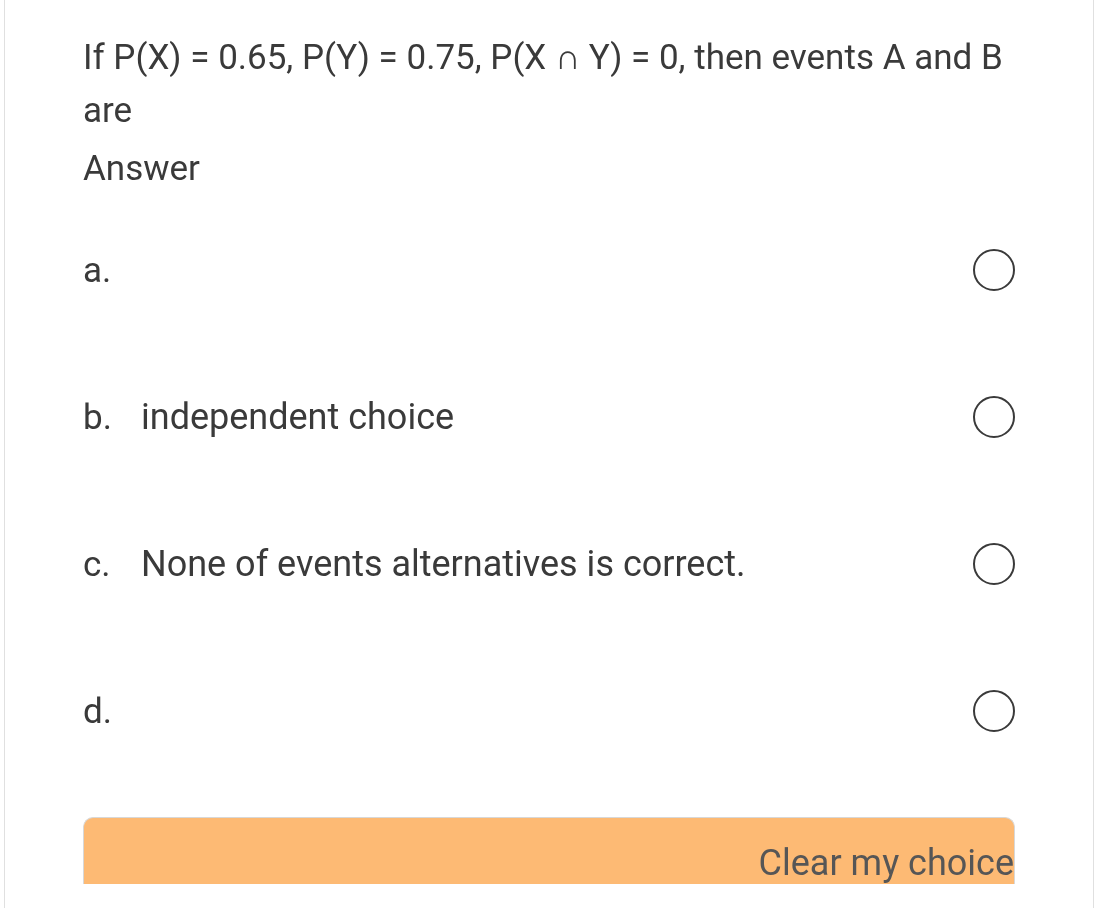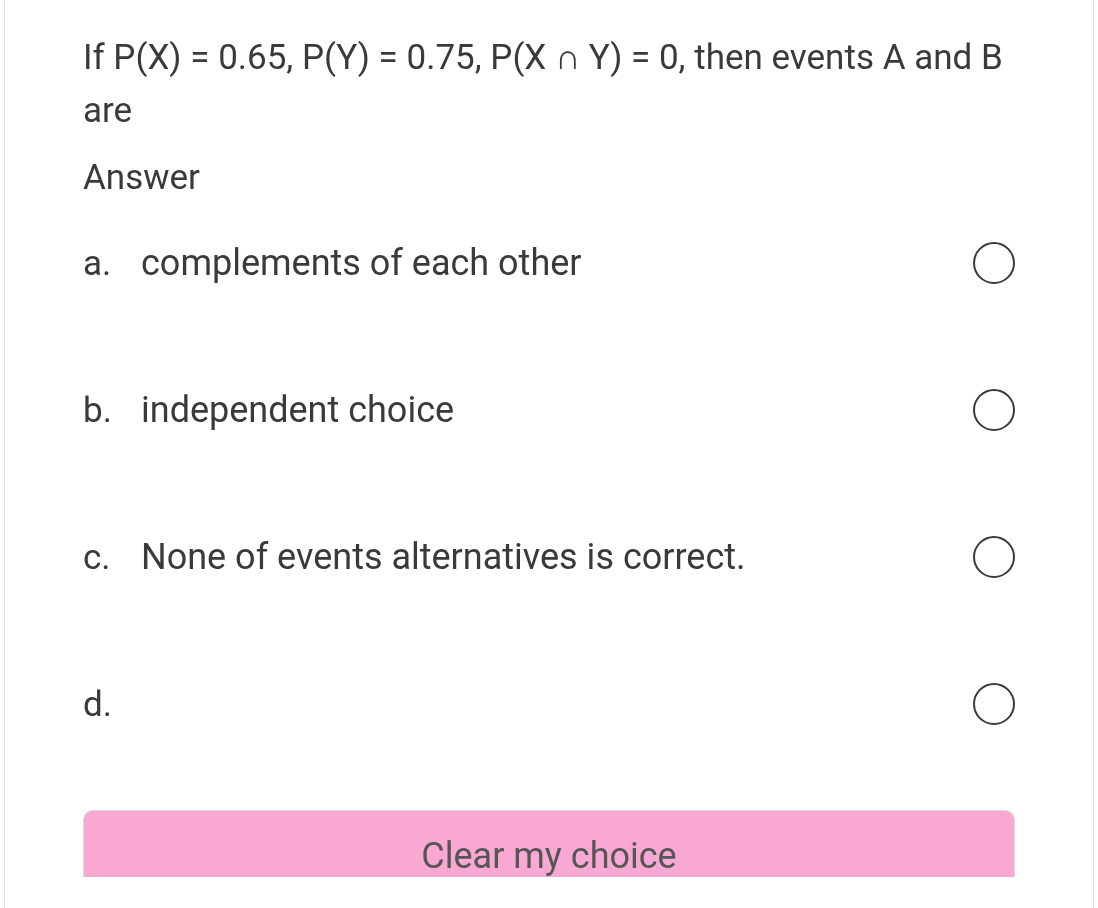--- a/index.html
+++ b/index.html
@@ -21,27 +21,27 @@
       border-right: 1px solid #e0e0e0;
       height: 100%;
       padding: 32px 78px 0 78px;
       margin: 0 4px;
     }
     
     .question-text {
       font-size: 35px;
       color: #3a3a3a;
       line-height: 1.5;
-      margin-bottom: 20px;
+      margin-bottom: 11px;
     }
     
     .answer-label {
       font-size: 35px;
       color: #3a3a3a;
-      margin-bottom: 44px;
+      margin-bottom: 60px;
     }
     
     .options-group {
       display: flex;
       flex-direction: column;
       gap: 105px;
     }
     
     .option-row {
       display: flex;
@@ -78,42 +78,41 @@
     .clear-button-wrapper {
       margin-top: 85px;
     }
     
     .clear-button {
       width: 100%;
       padding: 24px 0 0 0;
       border: 1px solid #d8d8d8;
       border-bottom: none;
       border-radius: 10px 10px 0 0;
-      background: #f9a8d4;
+      background: #fdba74;
       font-size: 36px;
       color: #565656;
-      text-align: center;
+      text-align: right;
       cursor: pointer;
       font-family: inherit;
     }
   </style>
 </head>
 <body>
 
 <div class="question-container">
 
   <div class="question-text">If P(X) = 0.65, P(Y) = 0.75, P(X ∩ Y) = 0, then events A and B are</div>
   <div class="answer-label">Answer</div>
 
   <div class="options-group">
 
     <label class="option-row">
       <span class="option-content">
         <span class="option-letter">a.</span>
-        <span class="option-text">complements of each other</span>
       </span>
       <span class="radio-circle"></span>
     </label>
 
     <label class="option-row">
       <span class="option-content">
         <span class="option-letter">b.</span>
         <span class="option-text">independent choice</span>
       </span>
       <span class="radio-circle"></span>

